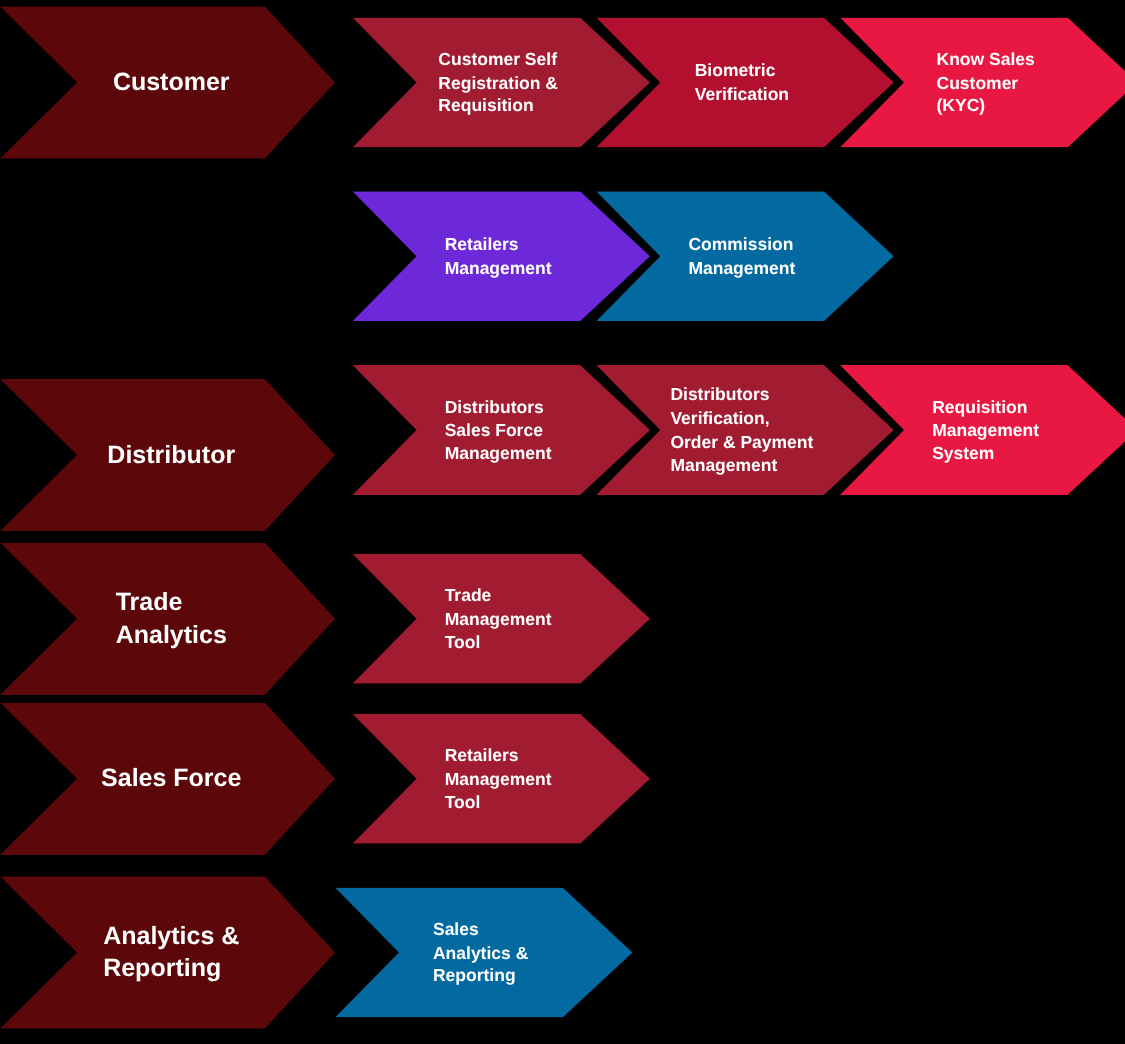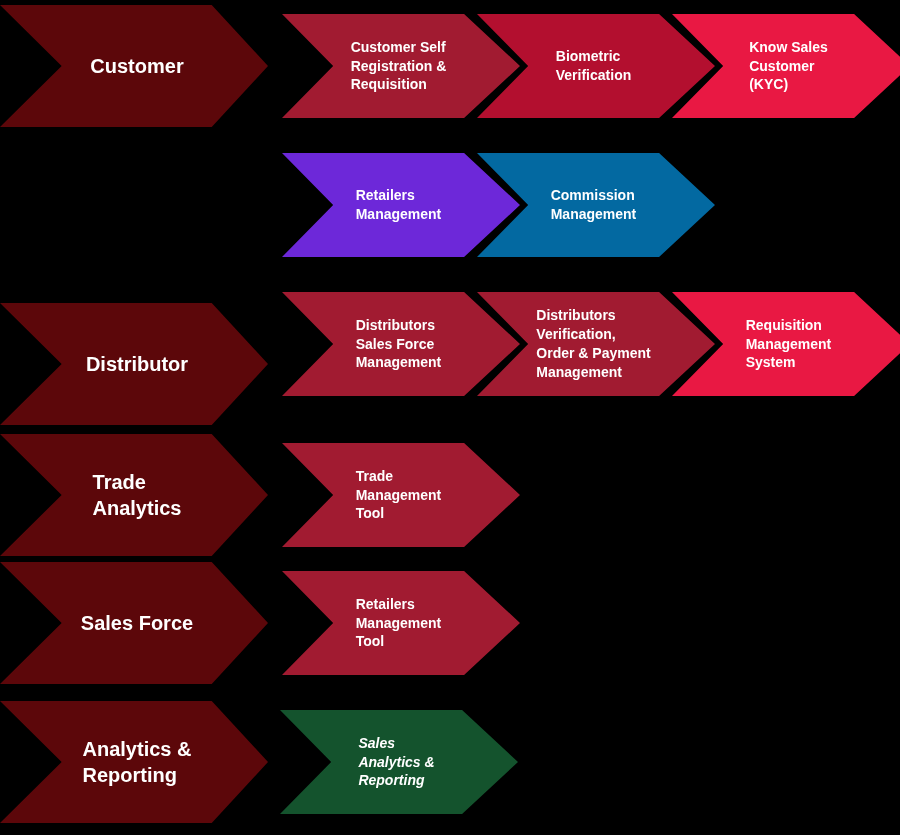--- a/index.html
+++ b/index.html
@@ -206,21 +206,21 @@
     </div>
     <div class="row" style="top: 701px;">
       <div class="arrow cat" style="background: rgb(92, 7, 10);">
         <div class="content cat-content">
           <div class="label cat-label">
             <div class="line">Analytics &amp;</div>
             <div class="line">Reporting</div>
           </div>
         </div>
       </div>
-      <div class="arrow item" style="background: #14532d; left: 280px; font-style: italic;">
+      <div class="arrow item" style="background: #0369a1; left: 268px;">
         <div class="content item-content">
           <div class="label item-label">
             <div class="line">Sales</div>
             <div class="line">Analytics &amp;</div>
             <div class="line">Reporting</div>
           </div>
         </div>
       </div>
     </div>
   </div>

